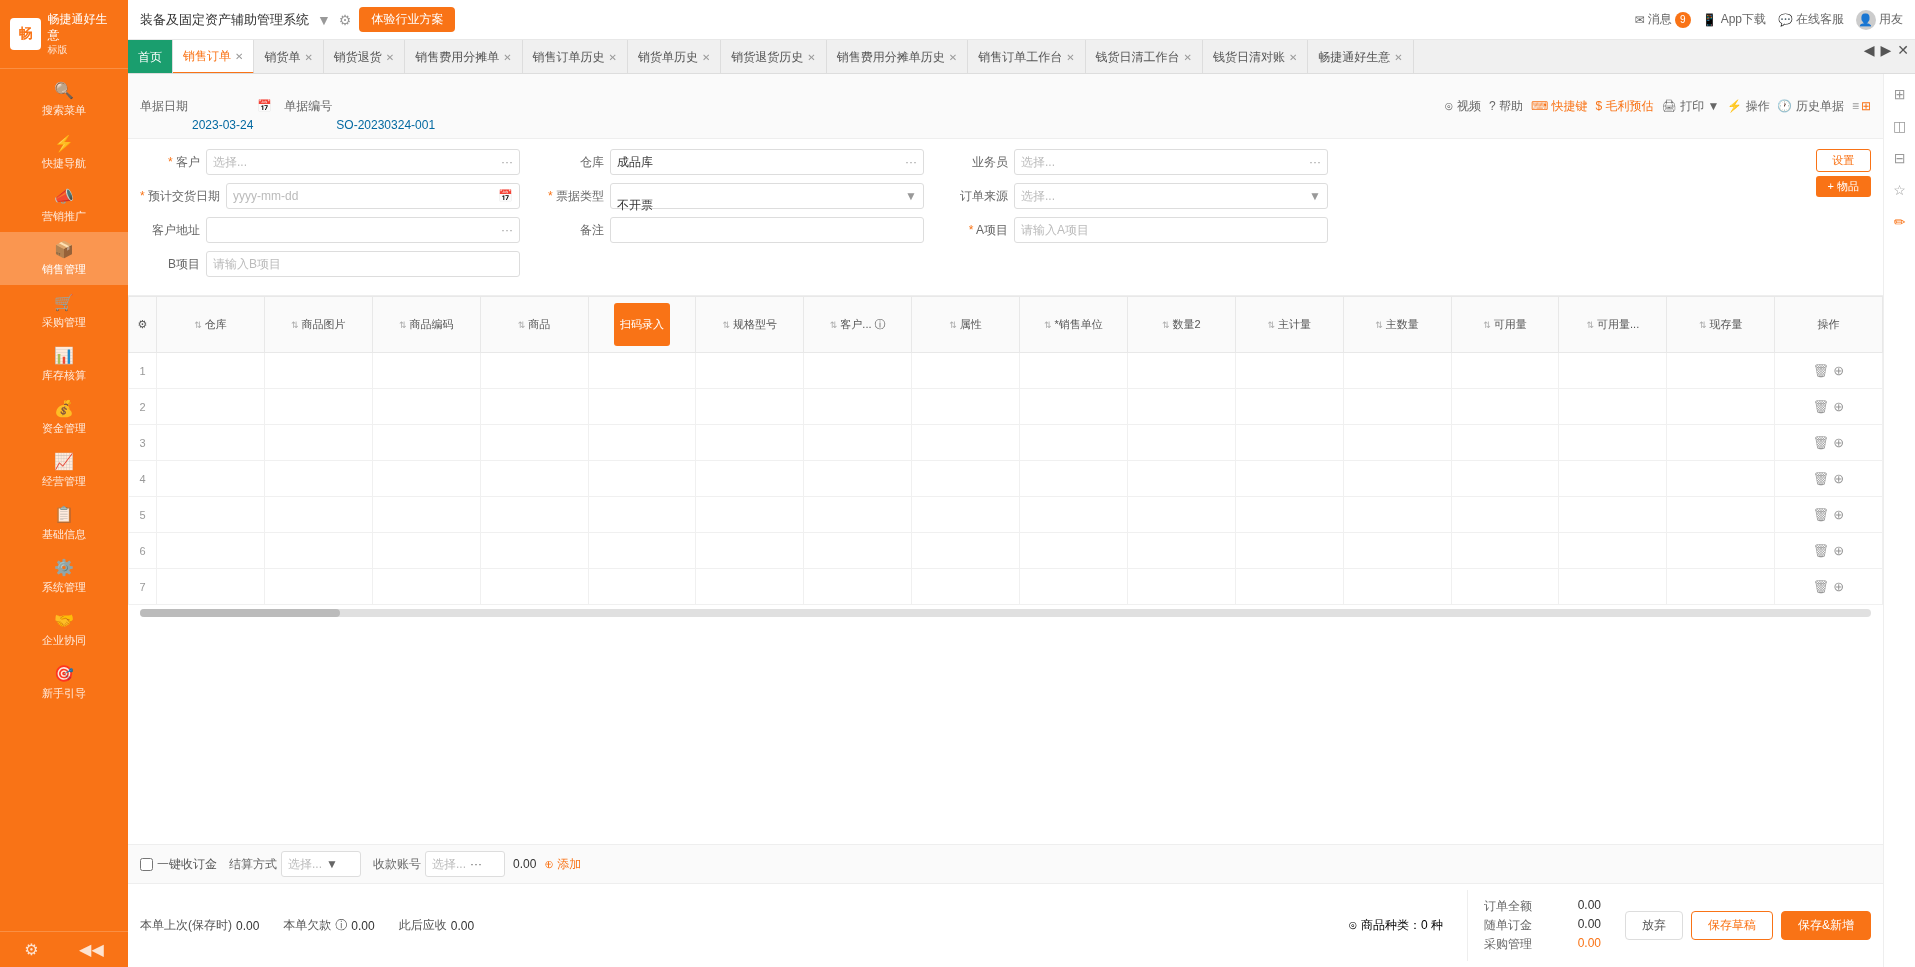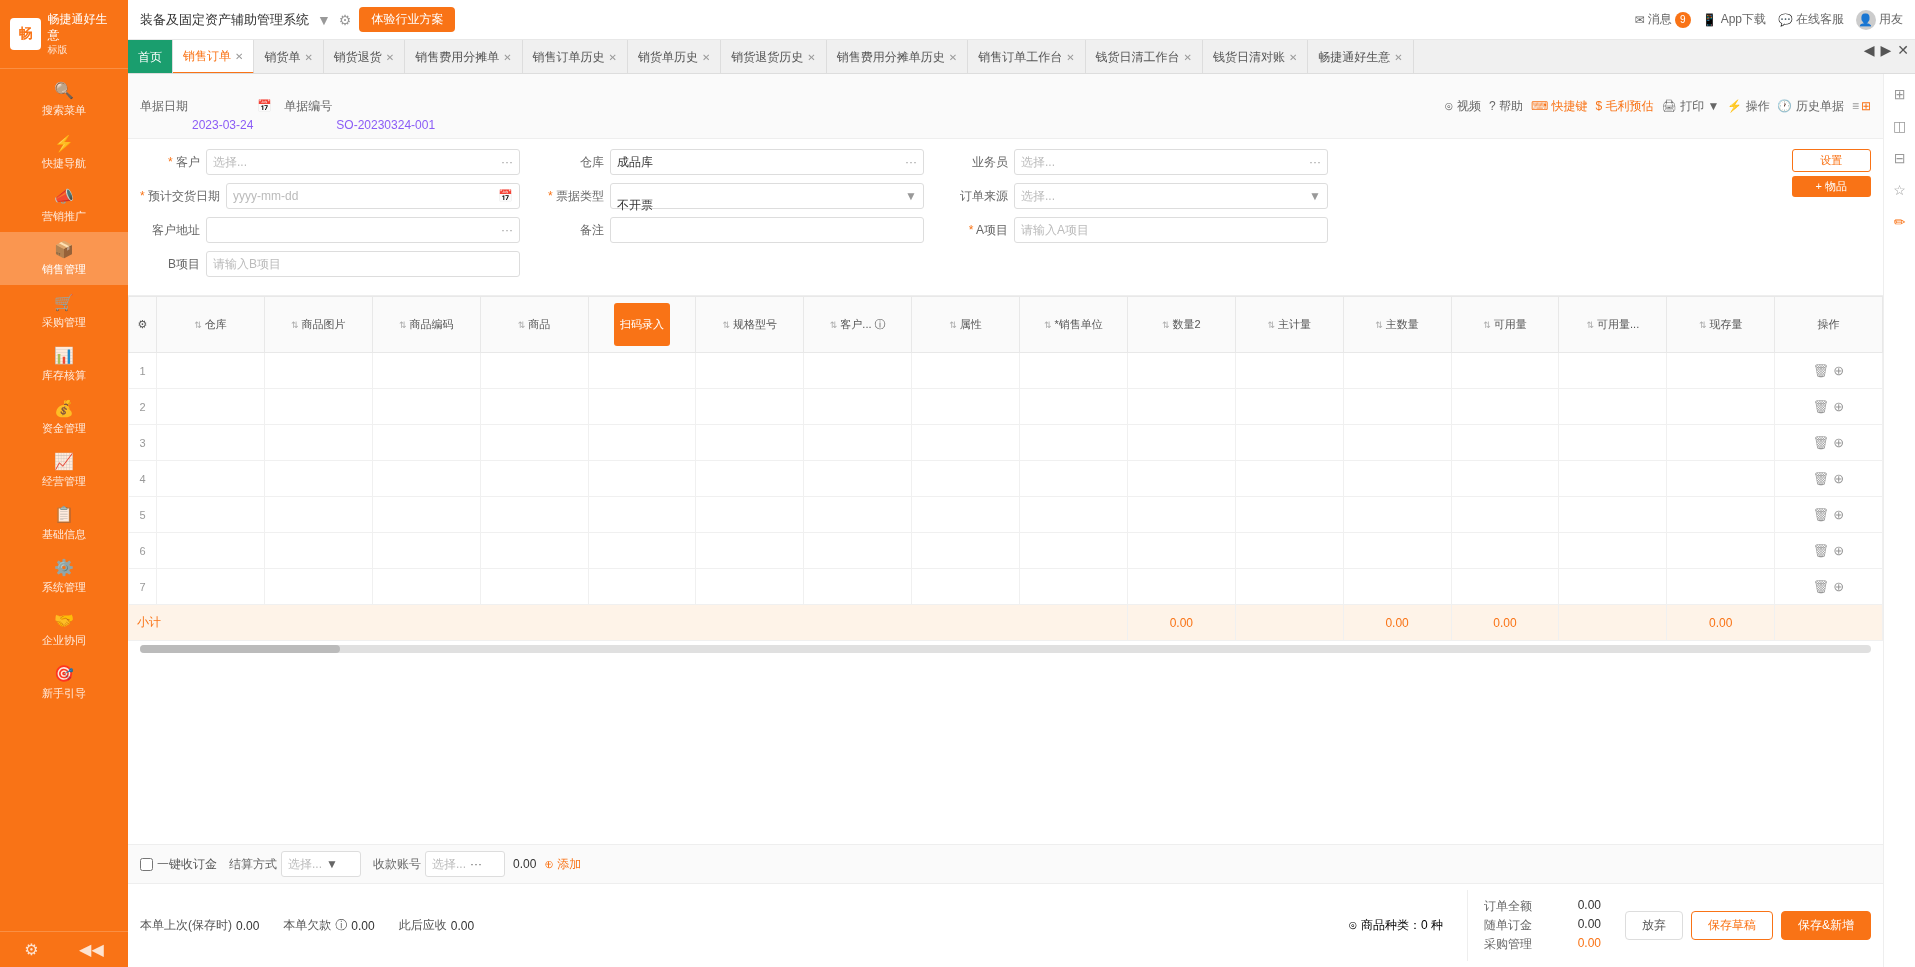--- a/index.html
+++ b/index.html
@@ -123,21 +123,21 @@
     .form-header {
       padding: 6px 12px;
       display: flex;
       align-items: center;
       gap: 12px;
       border-bottom: 1px solid #eee;
       background: #fafafa;
     }
     .form-header-field { display: flex; align-items: center; gap: 4px; font-size: 12px; }
     .form-header-label { color: #666; }
-    .form-header-value { color: #8b5cf6; font-weight: 500; margin-top: 38px; }
+    .form-header-value { color: #0369a1; font-weight: 500; margin-top: 38px; }
     .form-header-actions { margin-left: auto; display: flex; align-items: center; gap: 8px; color: #666; font-size: 12px; }
     .form-header-action { display: flex; align-items: center; gap: 3px; cursor: pointer; }
     .form-header-action.orange { color: #f97316; }
     .layout-icons { display: flex; gap: 2px; }
     .layout-icon { cursor: pointer; color: #999; }
 
     
     .form-body { padding: 10px 12px; border-bottom: 1px solid #eee; }
     .form-row { display: flex; align-items: center; gap: 0; margin-bottom: 8px; }
     .form-field {
@@ -476,21 +476,21 @@
             <span class="layout-icon">≡</span>
             <span class="layout-icon" style="color:#f97316;">⊞</span>
           </div>
         </div>
       </div>
 
       <div class="form-body">
 
         <div style="float:right; display:flex; flex-direction:column; gap:4px; margin-left:8px;">
           <button style="background:white;border:1px solid #f97316;color:#f97316;padding:3px 8px;border-radius:3px;cursor:pointer;font-size:11px;">设置</button>
-          <button style="background:#f97316;color:white;border:none;padding:3px 24px;border-radius:3px;cursor:pointer;font-size:11px;">+ 物品</button>
+          <button style="background:#f97316;color:white;border:none;padding:3px 12px;border-radius:3px;cursor:pointer;font-size:11px;">+ 物品</button>
         </div>
 
         <div class="form-row">
           <div class="form-field" style="max-width:380px;">
             <span class="form-field-label required">客户</span>
             <div class="form-input placeholder-text" style="display:flex;align-items:center;">
               <span>选择...</span>
               <span style="flex:1;"></span>
               <span class="form-input-dots">···</span>
             </div>
@@ -763,30 +763,20 @@
                 <td></td>
                 <td></td>
                 <td></td>
               <td>
                 <div class="action-icons">
                   <span class="action-icon">🗑</span>
                   <span class="action-icon">⊕</span>
                 </div>
               </td>
             </tr>
-            <tr class="subtotal-row">
-              <td colspan="10" style="text-align:left;padding-left:8px;">小计</td>
-              <td>0.00</td>
-              <td></td>
-              <td>0.00</td>
-              <td>0.00</td>
-              <td></td>
-              <td>0.00</td>
-              <td></td>
-            </tr>
           </tbody>
         </table>
 
         <div class="scrollbar-area">
           <div class="scrollbar-track">
             <div class="scrollbar-thumb"></div>
           </div>
         </div>
       </div>
 

